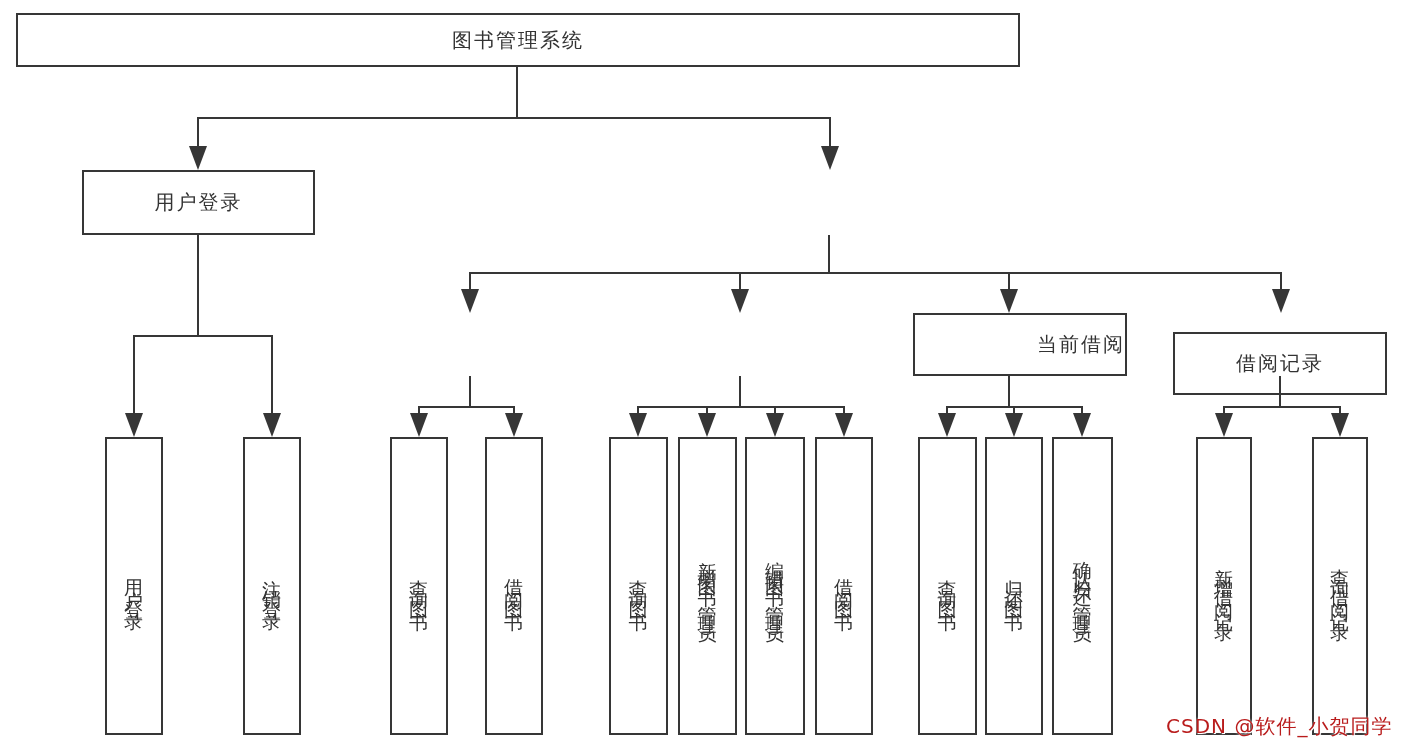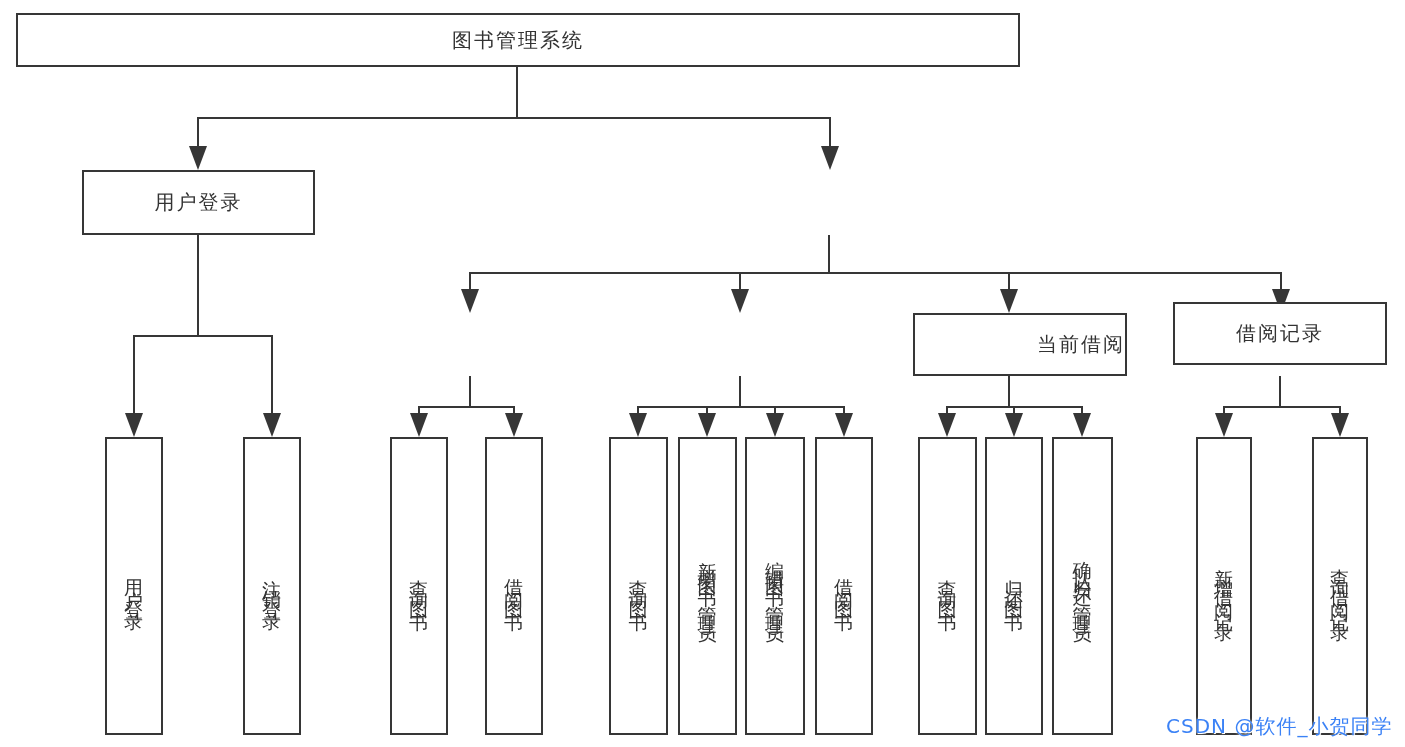--- a/index.html
+++ b/index.html
@@ -27,21 +27,21 @@
   }
   .vline { position:absolute; width:2px; background:#363636; }
   .hline { position:absolute; height:2px; background:#363636; }
   .arrow {
     position:absolute; width:0; height:0;
     border-left:9px solid transparent; border-right:9px solid transparent;
     border-top:24px solid #363636;
   }
   .watermark {
     position:absolute; left:1166px; top:713px; z-index:10;
-    font-size:20px; color:#3b82f6; letter-spacing:1px;
+    font-size:20px; color:#b91c1c; letter-spacing:1px;
     text-shadow:0 0 3px #ffffff, 1px 1px 0 #ffffff;
   }
 </style>
 </head>
 <body>
 
 <div id="stage">
 
   <div class="node" style="left:16px; top:13px; width:1004px; height:54px;">
     <span>图书管理系统</span>
@@ -72,21 +72,21 @@
   <div class="vline" style="left:739px; top:272px; height:19px;"></div>
   <div class="arrow" style="left:731px; top:289px;"></div>
   <div class="vline" style="left:1008px; top:272px; height:19px;"></div>
   <div class="arrow" style="left:1000px; top:289px;"></div>
   <div class="vline" style="left:1280px; top:272px; height:19px;"></div>
   <div class="arrow" style="left:1272px; top:289px;"></div>
 
   <div class="node" style="left:913px; top:313px; width:214px; height:63px;justify-content:flex-end;">
     <span>当前借阅</span>
   </div>
-  <div class="node" style="left:1173px; top:302px; width:214px; height:63px;">
+  <div class="node" style="left:1173px; top:332px; width:214px; height:63px;">
     <span>借阅记录</span>
   </div>
 
   <div class="vline" style="left:469px; top:376px; height:31px;"></div>
   <div class="hline" style="left:418px; top:406px; width:97px;"></div>
   <div class="vline" style="left:418px; top:406px; height:9px;"></div>
   <div class="arrow" style="left:410px; top:413px;"></div>
   <div class="vline" style="left:513px; top:406px; height:9px;"></div>
   <div class="arrow" style="left:505px; top:413px;"></div>
 

